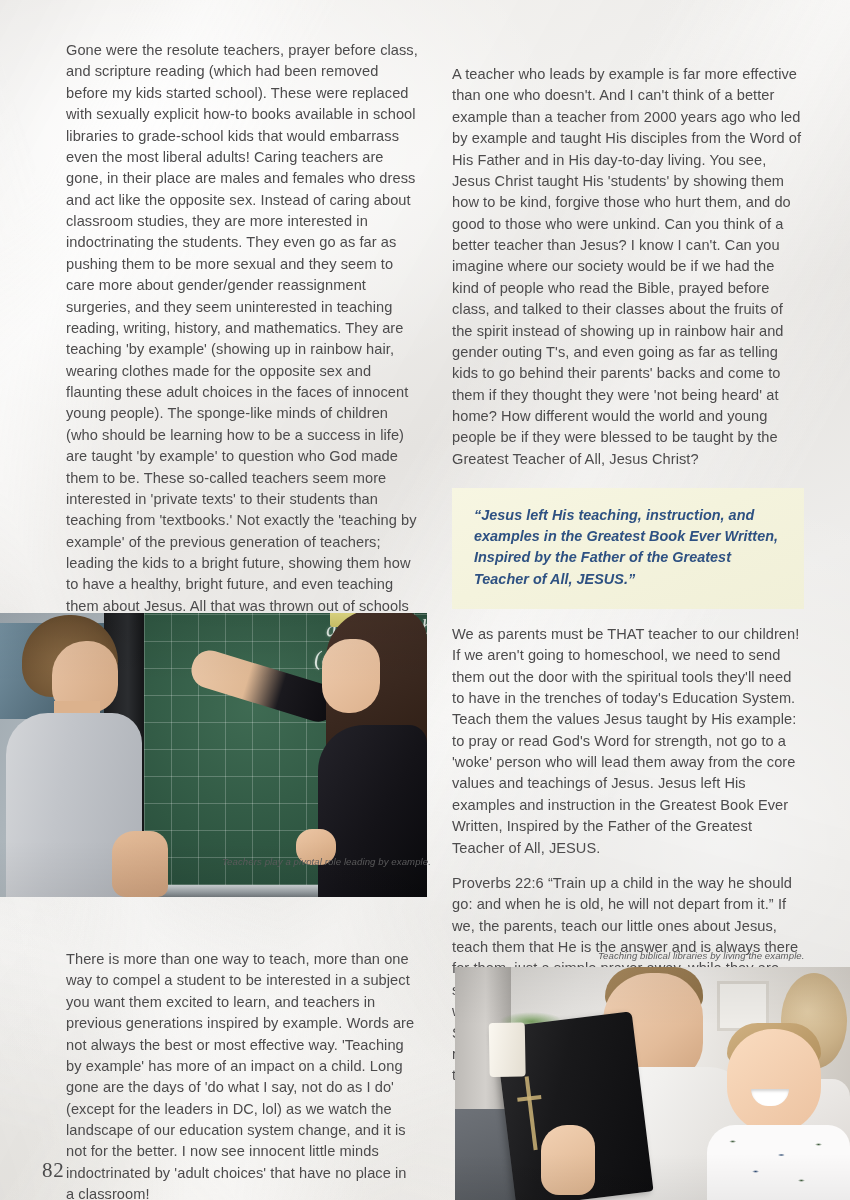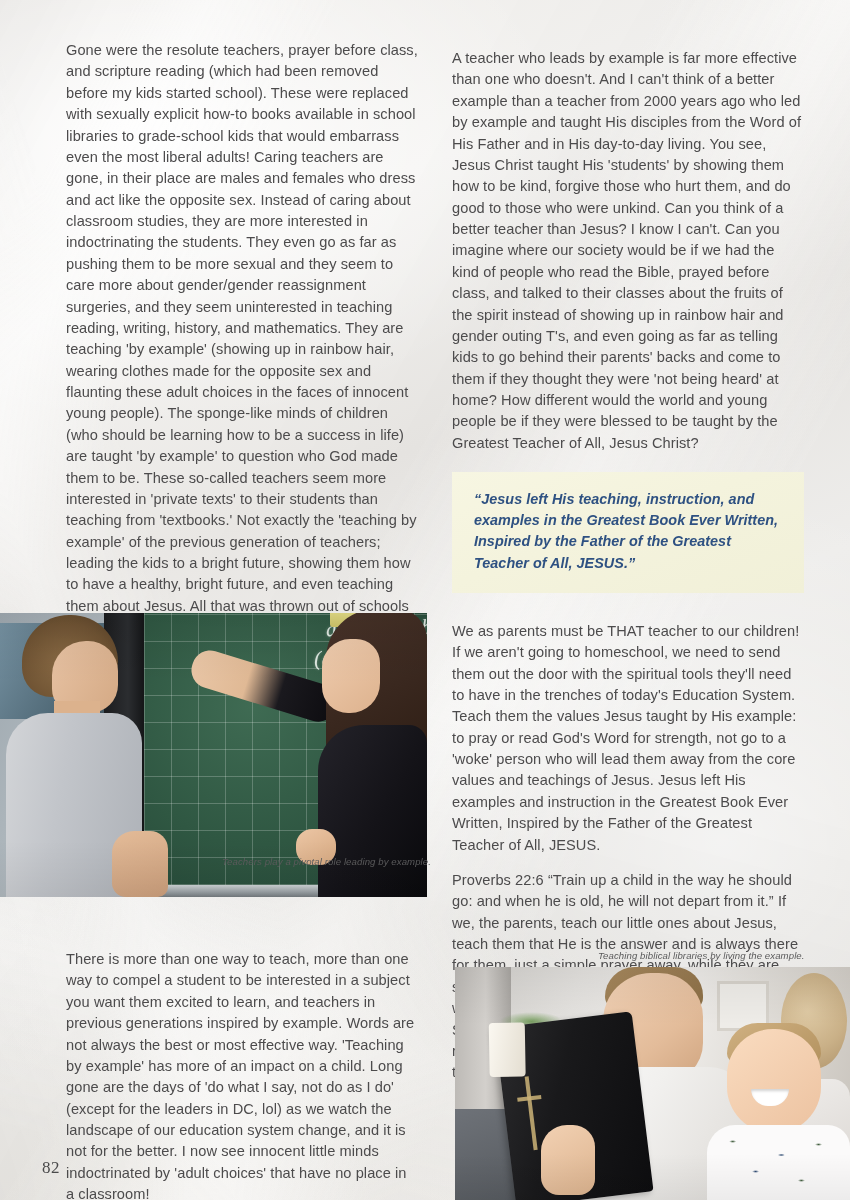--- a/index.html
+++ b/index.html
@@ -38,35 +38,35 @@
       linear-gradient(195deg, rgba(0,0,0,0) 55%, rgba(0,0,0,0.03) 72%, rgba(255,255,255,0.35) 82%, rgba(0,0,0,0) 95%);
     opacity: 0.85;
   }
 
   
   .col {
     position: absolute;
     width: 352px;
   }
   .col-left  { left: 66px;  top: 40px; }
-  .col-right { left: 452px; top: 48px; }
+  .col-right { left: 452px; top: 64px; }
 
   p.body-text {
     margin: 0 0 14px 0;
     font-size: 14.6px;
     line-height: 1.465;
     color: #4c4b4c;
     letter-spacing: 0.005em;
     text-align: left;
   }
   p.body-text:last-child { margin-bottom: 0; }
 
   
   .pullquote {
-    margin: 18px 0 28px 0;
+    margin: 18px 0 15px 0;
     background: linear-gradient(160deg, #f7f6e2 0%, #f4f3dd 45%, #f1f0d8 100%);
     padding: 17px 22px 19px 22px;
     box-sizing: border-box;
   }
   .pullquote-text {
     margin: 0;
     font-size: 14.4px;
     line-height: 1.47;
     font-style: italic;
     font-weight: bold;
@@ -318,21 +318,21 @@
   }
   #caption-classroom { left: 222px; top: 856px; }
   #caption-bible     { left: 598px; top: 950px; }
 
   
   .folio {
     position: absolute;
     left: 42px;
     top: 1158px;
     font-family: "Liberation Serif", serif;
-    font-size: 17px;
+    font-size: 21px;
     color: #4a4a4b;
     letter-spacing: 0.03em;
   }
 </style>
 </head>
 <body>
 
 <div class="page">
   <div class="paper-texture"></div>
 

